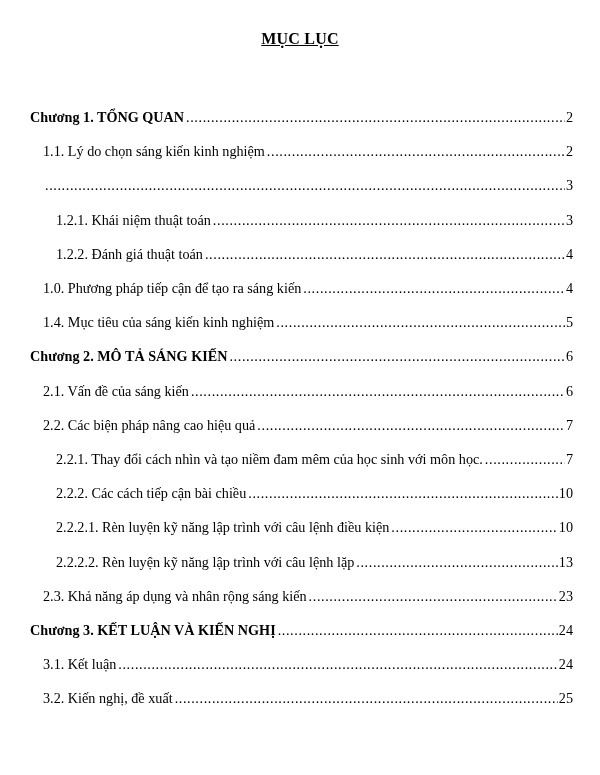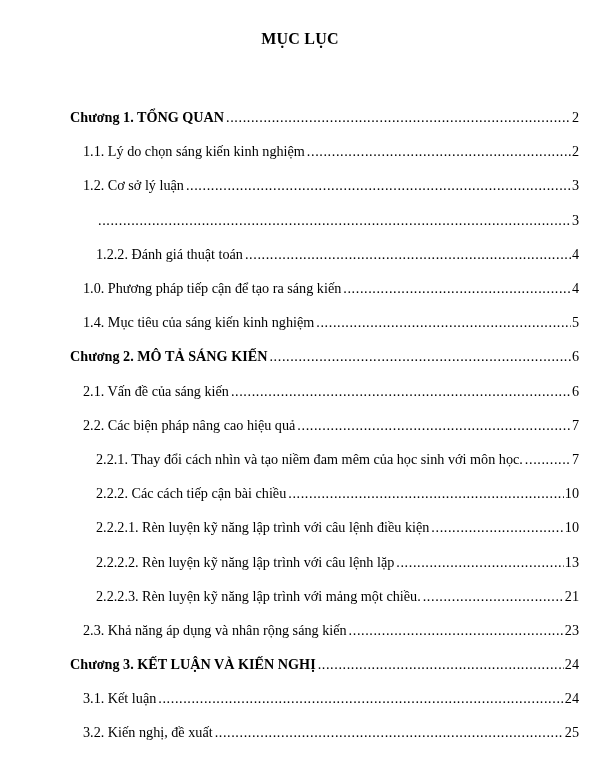--- a/index.html
+++ b/index.html
@@ -17,43 +17,43 @@
     }
     .page-title {
       position: absolute;
       top: 30px;
       left: 0;
       width: 600px;
       text-align: center;
       font-weight: bold;
       font-size: 16px;
       letter-spacing: 0.2px;
+      text-decoration: underline;
     }
     .toc {
       position: absolute;
       top: 100px;
       left: 0;
       width: 600px;
     }
     .toc-row {
       position: relative;
       height: 34.2px;
       display: flex;
       align-items: center;
       font-size: 14.2px;
       line-height: 20px;
     }
     .toc-row .inner {
       position: absolute;
-      right: 21px;
+      right: 27px;
       display: flex;
       align-items: baseline;
       overflow: hidden;
       white-space: nowrap;
-      margin-left: 40px;
     }
     .toc-row.level-1 .inner { left: 30px; font-weight: bold; }
     .toc-row.level-2 .inner { left: 43px; }
     .toc-row.level-3 .inner { left: 56px; }
     .toc-row .entry-text {
       flex: 0 0 auto;
       white-space: nowrap;
     }
     .toc-row .leader {
       flex: 1 1 auto;
@@ -88,27 +88,27 @@
   </div>
   <div class="toc-row level-2">
     <div class="inner">
       <span class="entry-text">1.1. Lý do chọn sáng kiến kinh nghiệm</span>
       <span class="leader"></span>
       <span class="page-num">2</span>
     </div>
   </div>
   <div class="toc-row level-2">
     <div class="inner">
-      <span class="entry-text">1.2. Cơ sở lý luận</span>
       <span class="leader"></span>
       <span class="page-num">3</span>
     </div>
   </div>
   <div class="toc-row level-3">
     <div class="inner">
+      <span class="entry-text">1.2.1. Khái niệm thuật toán</span>
       <span class="leader"></span>
       <span class="page-num">3</span>
     </div>
   </div>
   <div class="toc-row level-3">
     <div class="inner">
       <span class="entry-text">1.2.2. Đánh giá thuật toán</span>
       <span class="leader"></span>
       <span class="page-num">4</span>
     </div>
@@ -167,27 +167,20 @@
       <span class="entry-text">2.2.2.1. Rèn luyện kỹ năng lập trình với câu lệnh điều kiện</span>
       <span class="leader"></span>
       <span class="page-num">10</span>
     </div>
   </div>
   <div class="toc-row level-3">
     <div class="inner">
       <span class="entry-text">2.2.2.2. Rèn luyện kỹ năng lập trình với câu lệnh lặp</span>
       <span class="leader"></span>
       <span class="page-num">13</span>
-    </div>
-  </div>
-  <div class="toc-row level-3">
-    <div class="inner">
-      <span class="entry-text">2.2.2.3. Rèn luyện kỹ năng lập trình với mảng một chiều.</span>
-      <span class="leader"></span>
-      <span class="page-num">21</span>
     </div>
   </div>
   <div class="toc-row level-2">
     <div class="inner">
       <span class="entry-text">2.3. Khả năng áp dụng và nhân rộng sáng kiến</span>
       <span class="leader"></span>
       <span class="page-num">23</span>
     </div>
   </div>
   <div class="toc-row level-1">

